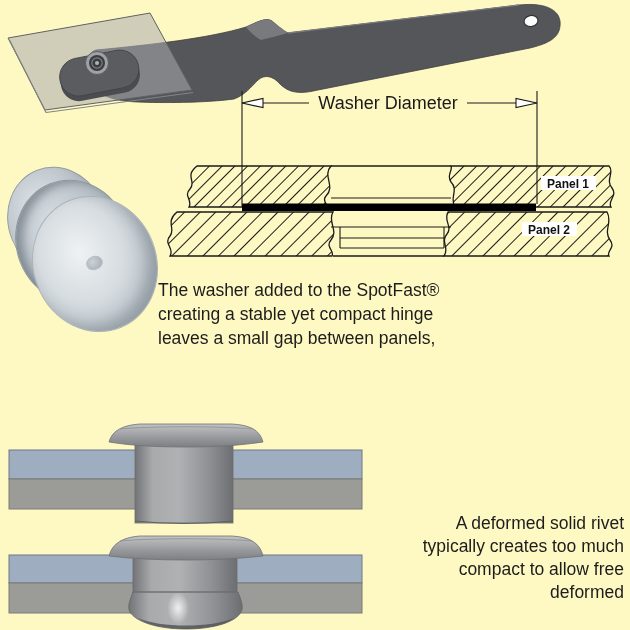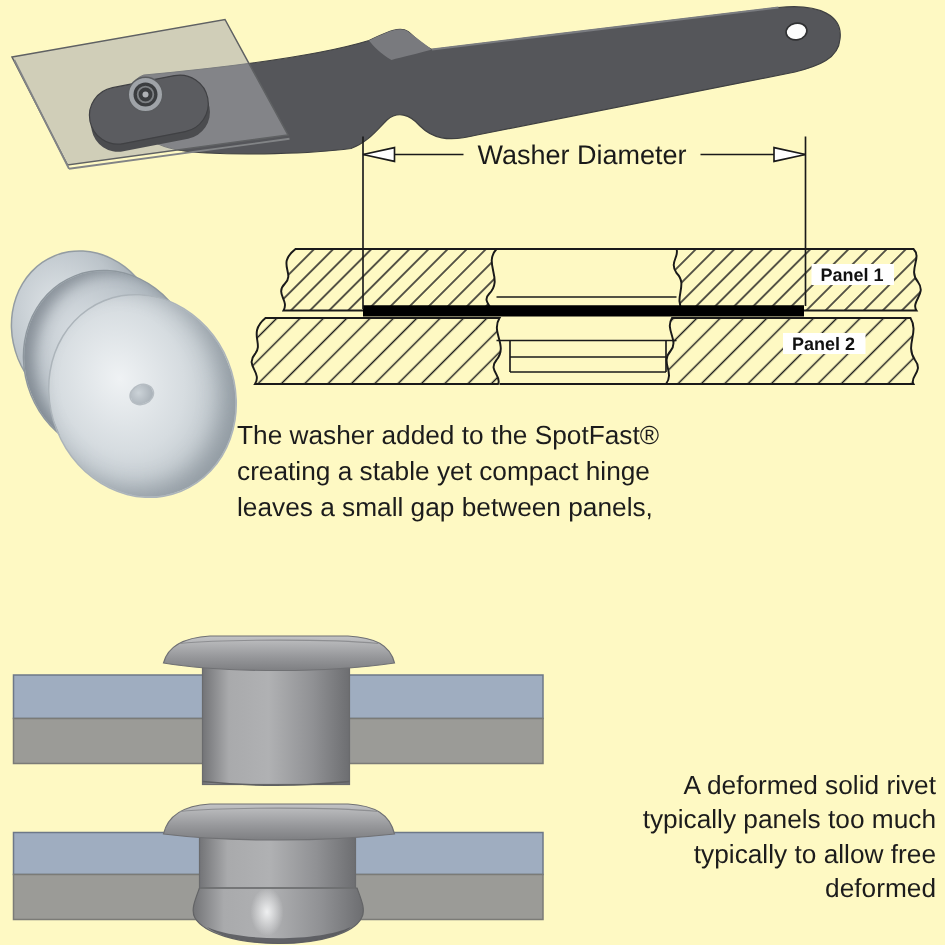--- a/index.html
+++ b/index.html
@@ -172,18 +172,18 @@
       <ellipse cx="178" cy="608" rx="11" ry="16" fill="url(#gHi)"></ellipse>
       <line x1="133" y1="592" x2="237" y2="592" stroke="#6f7072" stroke-width="1"></line>
       <path d="M109,556 C112,543 124,537 140,536 L232,536 C250,537 260,543 263,556
                C236,559 210,560 186,560 C161,560 133,559 109,556 Z" fill="url(#gHead)" stroke="#707174" stroke-width="0.8"></path>
       <path d="M120,541 C150,538 222,538 252,541" stroke="#8e8f92" stroke-width="0.8" fill="none"></path>
     </g>
   </svg>
 
   <div class="abs caption" id="caption-rivet">
     <span class="cap-line">A deformed solid rivet</span>
-    <span class="cap-line">typically panels too much</span>
-    <span class="cap-line">typically to allow free</span>
+    <span class="cap-line">typically creates too much</span>
+    <span class="cap-line">compact to allow free</span>
     <span class="cap-line">deformed</span>
   </div>
 
 </div>
 
 </body></html>

